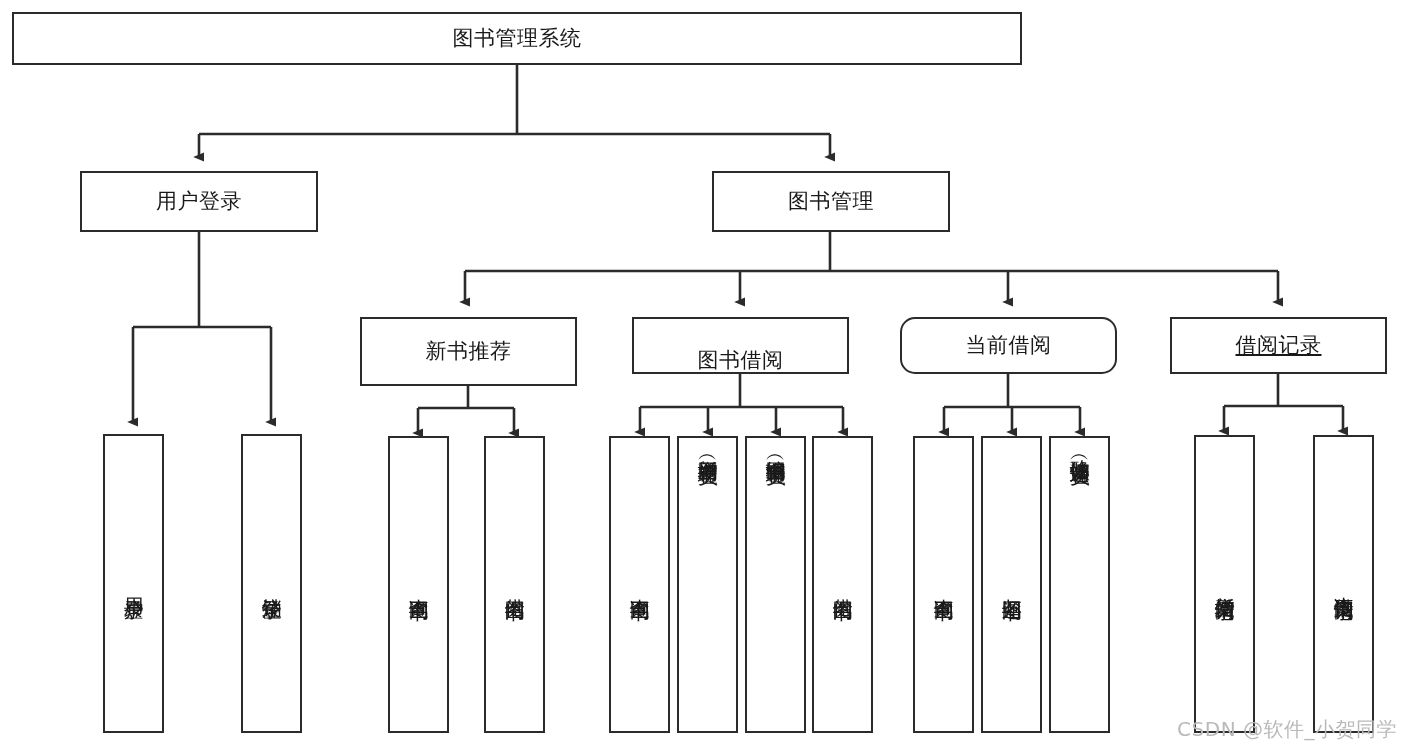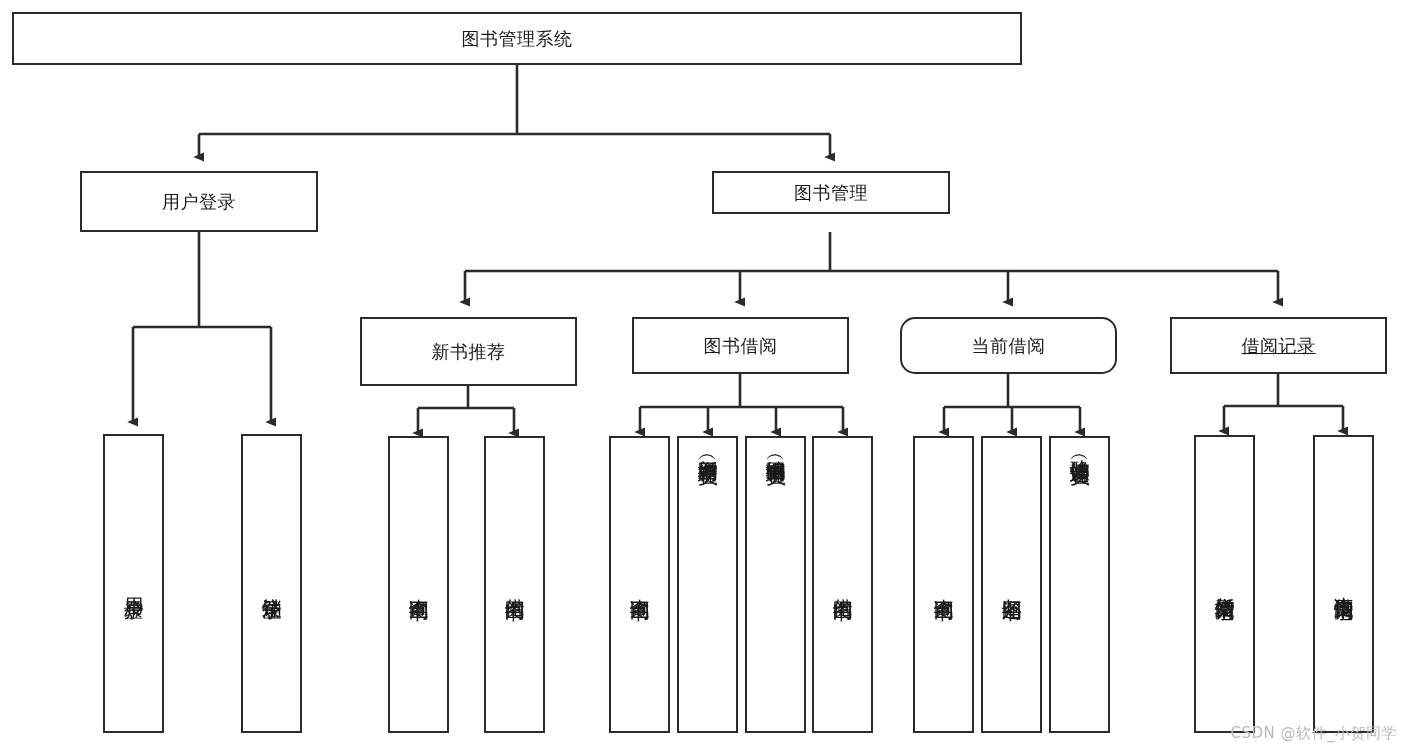--- a/index.html
+++ b/index.html
@@ -27,21 +27,21 @@
     position: absolute;
     box-sizing: border-box;
     border: 2.5px solid #2b2b2b;
     background: #ffffff;
     display: flex;
     align-items: center;
     justify-content: center;
     color: #1a1a1a;
   }
   .node.horiz .label {
-    font-size: 18px;
+    font-size: 21px;
     line-height: 1.1;
     letter-spacing: 0.5px;
     white-space: nowrap;
   }
   .node.vert {
     align-items: flex-start;
     justify-content: center;
     padding-top: 6px;
   }
   .node.vert .label {
@@ -53,21 +53,21 @@
     white-space: nowrap;
   }
   .node.vert.centered {
     align-items: center;
     padding-top: 0;
   }
   #watermark {
     position: absolute;
     right: 8px;
     bottom: 4px;
-    font-size: 15px;
+    font-size: 20px;
     color: #b9b9b9;
     white-space: nowrap;
     letter-spacing: 0.5px;
   }
 </style>
 </head>
 <body>
 
 <div id="canvas">
 
@@ -121,28 +121,28 @@
     </g>
   </svg>
 
   <div class="node horiz" style="left:12px; top:12px; width:1010px; height:53px;">
     <span class="label">图书管理系统</span>
   </div>
 
   <div class="node horiz" style="left:80px; top:171px; width:238px; height:61px;">
     <span class="label">用户登录</span>
   </div>
-  <div class="node horiz" style="left:712px; top:171px; width:238px; height:43px;">
+  <div class="node horiz" style="left:712px; top:171px; width:238px; height:61px;">
     <span class="label">图书管理</span>
   </div>
 
   <div class="node horiz" style="left:360px; top:317px; width:217px; height:69px;">
     <span class="label">新书推荐</span>
   </div>
-  <div class="node horiz" style="left:632px; top:317px; width:217px; height:57px;">
+  <div class="node horiz" style="left:632px; top:317px; width:217px; height:57px;align-items:flex-end;">
     <span class="label">图书借阅</span>
   </div>
   <div class="node horiz" style="left:900px; top:317px; width:217px; height:57px;border-radius:15px;">
     <span class="label">当前借阅</span>
   </div>
   <div class="node horiz" style="left:1170px; top:317px; width:217px; height:57px;text-decoration:underline;">
     <span class="label">借阅记录</span>
   </div>
 
   <div class="node vert centered" style="left:103px; top:434px; width:61px; height:299px;">

